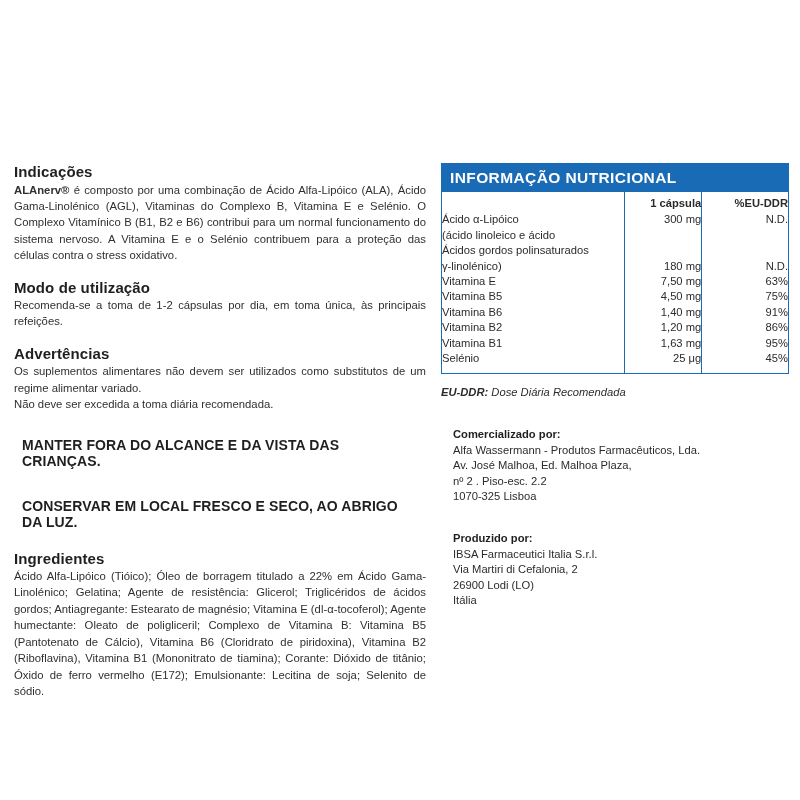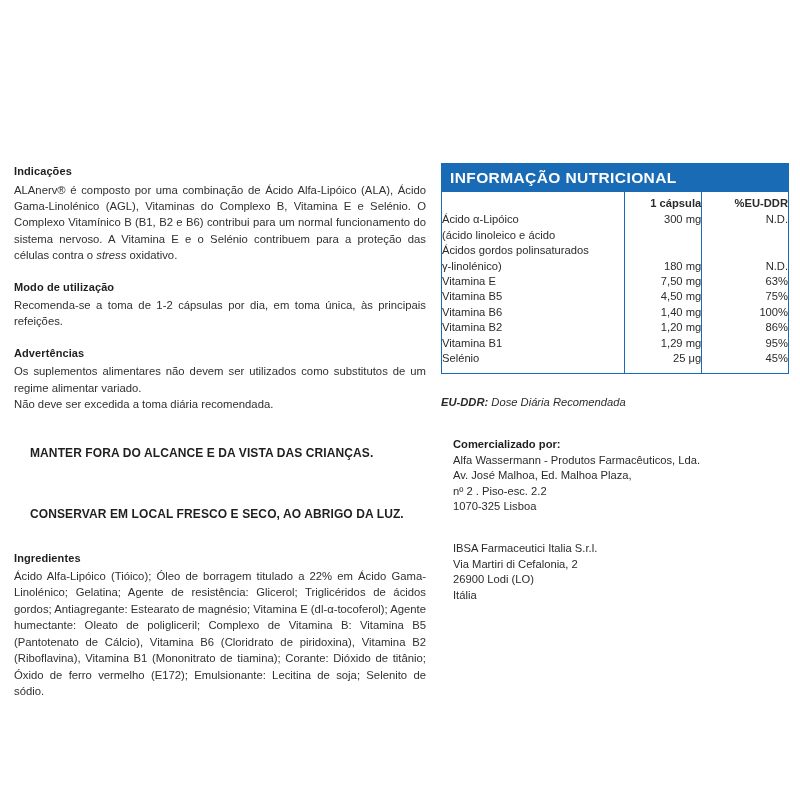--- a/index.html
+++ b/index.html
@@ -26,21 +26,21 @@
 
   
   #left-col {
     position: absolute;
     left: 14px;
     top: 164px;
     width: 412px;
   }
 
   .sec-heading {
-    font-size: 11px;
+    font-size: 15px;
     font-weight: bold;
     color: #1f1f1f;
     margin: 0 0 2px 0;
     line-height: 15.5px;
     letter-spacing: 0.1px;
   }
 
   .body-para {
     font-size: 11.3px;
     line-height: 16.4px;
@@ -53,33 +53,32 @@
   }
 
   .block-gap {
     height: 16px;
   }
   .block-gap-sm {
     height: 13px;
   }
 
   .caps-line {
-    font-size: 12px;
+    font-size: 14px;
     font-weight: bold;
     line-height: 16px;
     color: #1f1f1f;
-    margin: 16px;
+    margin: 8px;
     letter-spacing: 0.1px;
   }
 
   .brand {
-    font-weight: normal;
+    font-weight: bold;
   }
   .ital {
-    font-style: italic;
   }
 
   
   #right-col {
     position: absolute;
     left: 441px;
     top: 163px;
     width: 348px;
   }
 
@@ -145,21 +144,21 @@
 
   .spacer-row td {
     height: 7px;
     border-right: 1.5px solid #1a6bb5;
   }
   .spacer-row td.cell-ddr {
     border-right: none;
   }
 
   .footnotes {
-    margin-top: 21px;
+    margin-top: 11px;
     font-size: 11.2px;
     line-height: 15.6px;
     font-style: italic;
     color: #2b2b2b;
   }
   .footnotes b {
     font-style: italic;
     font-weight: bold;
   }
 
@@ -266,30 +265,30 @@
             <td class="cell-ddr">63%</td>
           </tr>
           <tr>
             <td class="cell-name">Vitamina B5</td>
             <td class="cell-dose">4,50 mg</td>
             <td class="cell-ddr">75%</td>
           </tr>
           <tr>
             <td class="cell-name">Vitamina B6</td>
             <td class="cell-dose">1,40 mg</td>
-            <td class="cell-ddr">100%</td>
+            <td class="cell-ddr">91%</td>
           </tr>
           <tr>
             <td class="cell-name">Vitamina B2</td>
             <td class="cell-dose">1,20 mg</td>
             <td class="cell-ddr">86%</td>
           </tr>
           <tr>
             <td class="cell-name">Vitamina B1</td>
-            <td class="cell-dose">1,29 mg</td>
+            <td class="cell-dose">1,63 mg</td>
             <td class="cell-ddr">95%</td>
           </tr>
           <tr>
             <td class="cell-name">Selénio</td>
             <td class="cell-dose">25 μg</td>
             <td class="cell-ddr">45%</td>
           </tr>
 
           <tr class="spacer-row">
             <td class="cell-name"></td>
@@ -306,20 +305,21 @@
 
     <div class="addr-block">
       <span class="addr-line addr-title">Comercializado por:</span>
       <span class="addr-line">Alfa Wassermann - Produtos Farmacêuticos, Lda.</span>
       <span class="addr-line">Av. José Malhoa, Ed. Malhoa Plaza,</span>
       <span class="addr-line">nº 2 . Piso-esc. 2.2</span>
       <span class="addr-line">1070-325 Lisboa</span>
     </div>
 
     <div class="addr-block">
+      <span class="addr-line addr-title">Produzido por:</span>
       <span class="addr-line">IBSA Farmaceutici Italia S.r.l.</span>
       <span class="addr-line">Via Martiri di Cefalonia, 2</span>
       <span class="addr-line">26900 Lodi (LO)</span>
       <span class="addr-line">Itália</span>
     </div>
 
   </div>
 
 </div>
 

